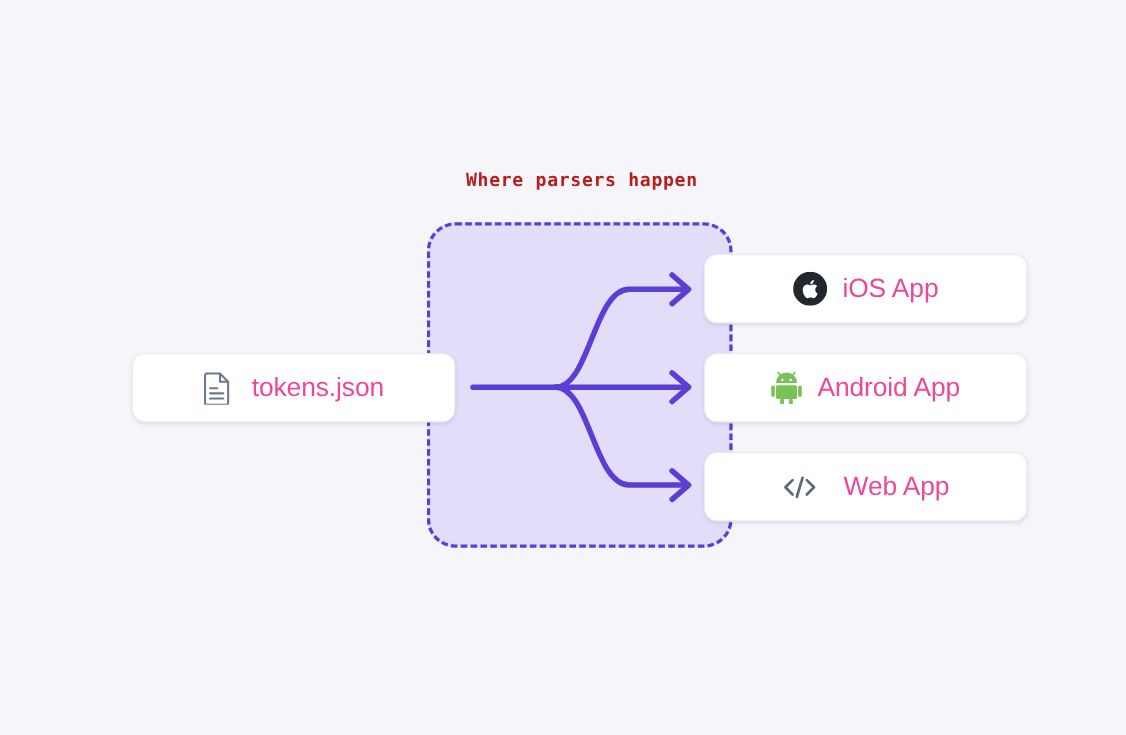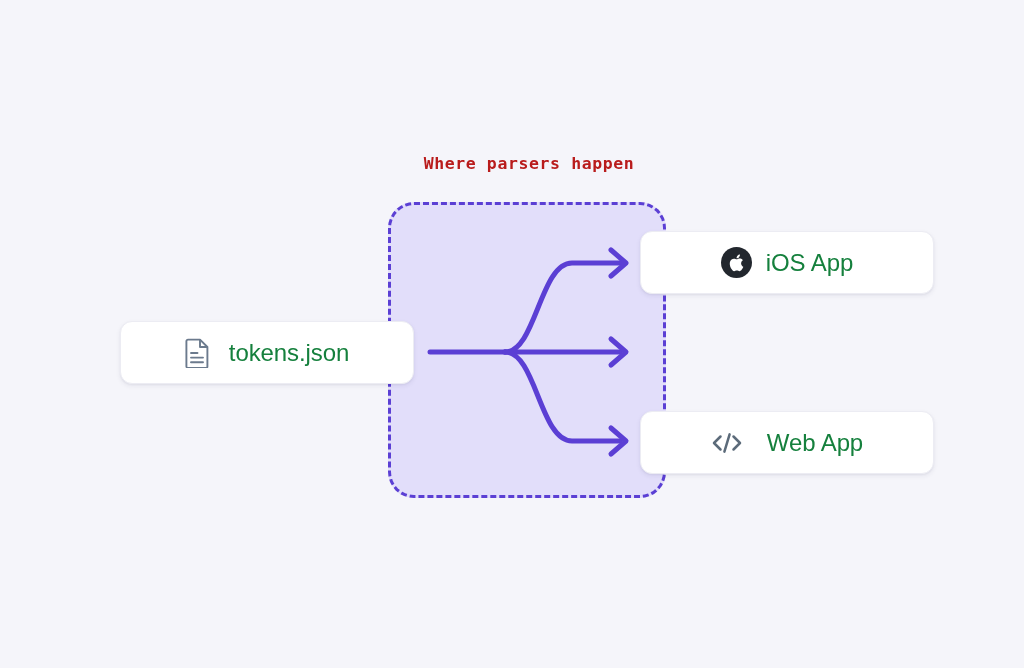--- a/index.html
+++ b/index.html
@@ -87,21 +87,21 @@
     width: 294px;
     height: 63px;
   }
 
   .card-ios     { top: 231px; }
   .card-android { top: 321px; }
   .card-web     { top: 411px; gap: 24px; }
 
   .card-label {
     font-size: 24px;
-    color: #15803d;
+    color: #ec4899;
     letter-spacing: -0.1px;
     white-space: nowrap;
   }
 
   .icon-wrap {
     display: flex;
     align-items: center;
     justify-content: center;
     flex: 0 0 auto;
   }
@@ -163,20 +163,45 @@
                  .7 1.01 1.53 2.14 2.62 2.1 1.05-.04 1.45-.68 2.72-.68
                  1.27 0 1.63.68 2.74.66 1.13-.02 1.85-1.03 2.54-2.04
                  .8-1.17 1.13-2.3 1.15-2.36-.03-.01-2.2-.85-2.21-3.36Z" fill="#ffffff"></path>
         <path d="M18.05 10.2c.58-.7.97-1.68.86-2.65-.83.03-1.84.55-2.44 1.25
                  -.54.62-1.01 1.61-.88 2.56.93.07 1.88-.47 2.46-1.16Z" fill="#ffffff"></path>
       </svg>
     </span>
     <span class="card-label">iOS App</span>
   </div>
 
+  <div class="card card-out card-android">
+    <span class="icon-wrap icon-droid">
+      <svg viewBox="0 0 28 30" width="28" height="30" aria-hidden="true">
+        <g fill="#78c257">
+
+          <path d="M8.3 3.1 L6.4 0.6" stroke="#78c257" stroke-width="1.5" stroke-linecap="round" fill="none"></path>
+          <path d="M19.7 3.1 L21.6 0.6" stroke="#78c257" stroke-width="1.5" stroke-linecap="round" fill="none"></path>
+
+          <path d="M4.4 10.2 a9.6 9.6 0 0 1 19.2 0 Z"></path>
+
+          <rect x="4.4" y="12.2" width="19.2" height="12.6" rx="1.6"></rect>
+
+          <rect x="8.2" y="24.2" width="3.6" height="5.4" rx="1.8"></rect>
+          <rect x="16.2" y="24.2" width="3.6" height="5.4" rx="1.8"></rect>
+
+          <rect x="0" y="12.4" width="3.4" height="10.4" rx="1.7"></rect>
+          <rect x="24.6" y="12.4" width="3.4" height="10.4" rx="1.7"></rect>
+        </g>
+
+        <circle cx="10.2" cy="7.4" r="1.15" fill="#f5f5fa"></circle>
+        <circle cx="17.8" cy="7.4" r="1.15" fill="#f5f5fa"></circle>
+      </svg>
+    </span>
+    <span class="card-label">Android App</span>
+  </div>
 
   <div class="card card-out card-web">
     <span class="icon-wrap icon-code">
       <svg viewBox="0 0 32 26" width="32" height="26" aria-hidden="true">
         <g fill="none" stroke="#5c6b7a" stroke-width="2.5" stroke-linecap="round" stroke-linejoin="round">
           <polyline points="9.5,6.5 3,13 9.5,19.5"></polyline>
           <polyline points="22.5,6.5 29,13 22.5,19.5"></polyline>
           <line x1="18.6" y1="4.4" x2="13.4" y2="21.6"></line>
         </g>
       </svg>

